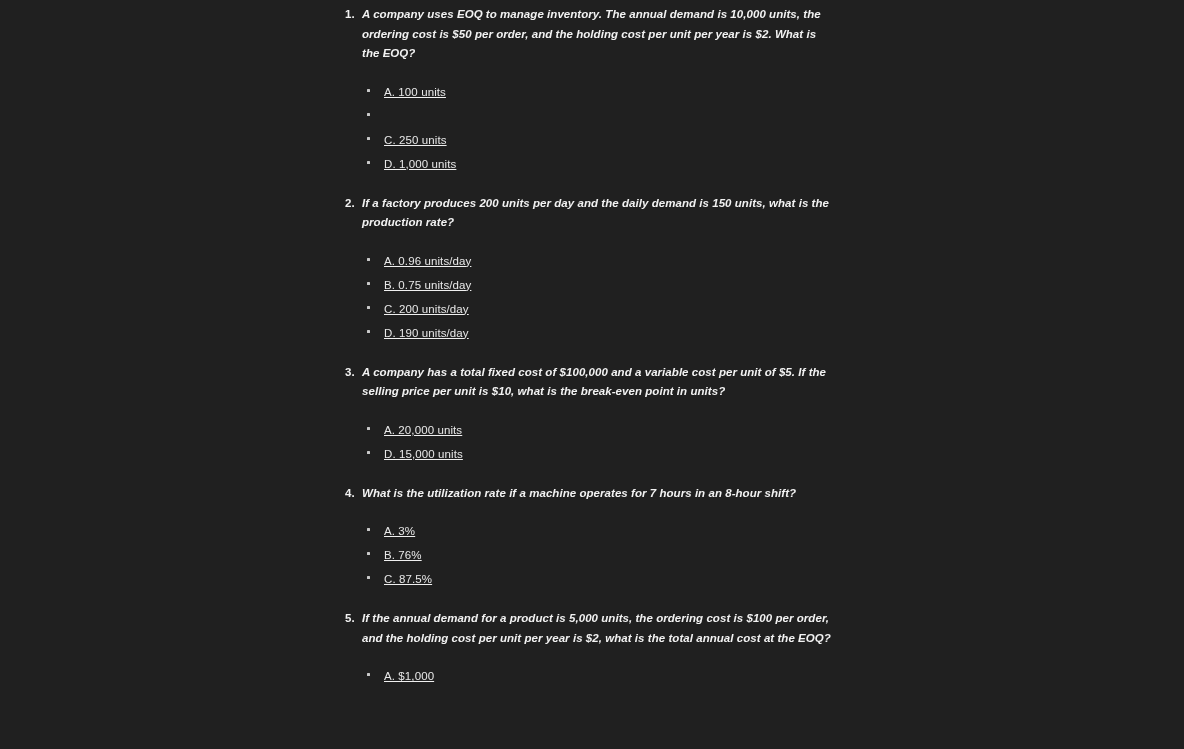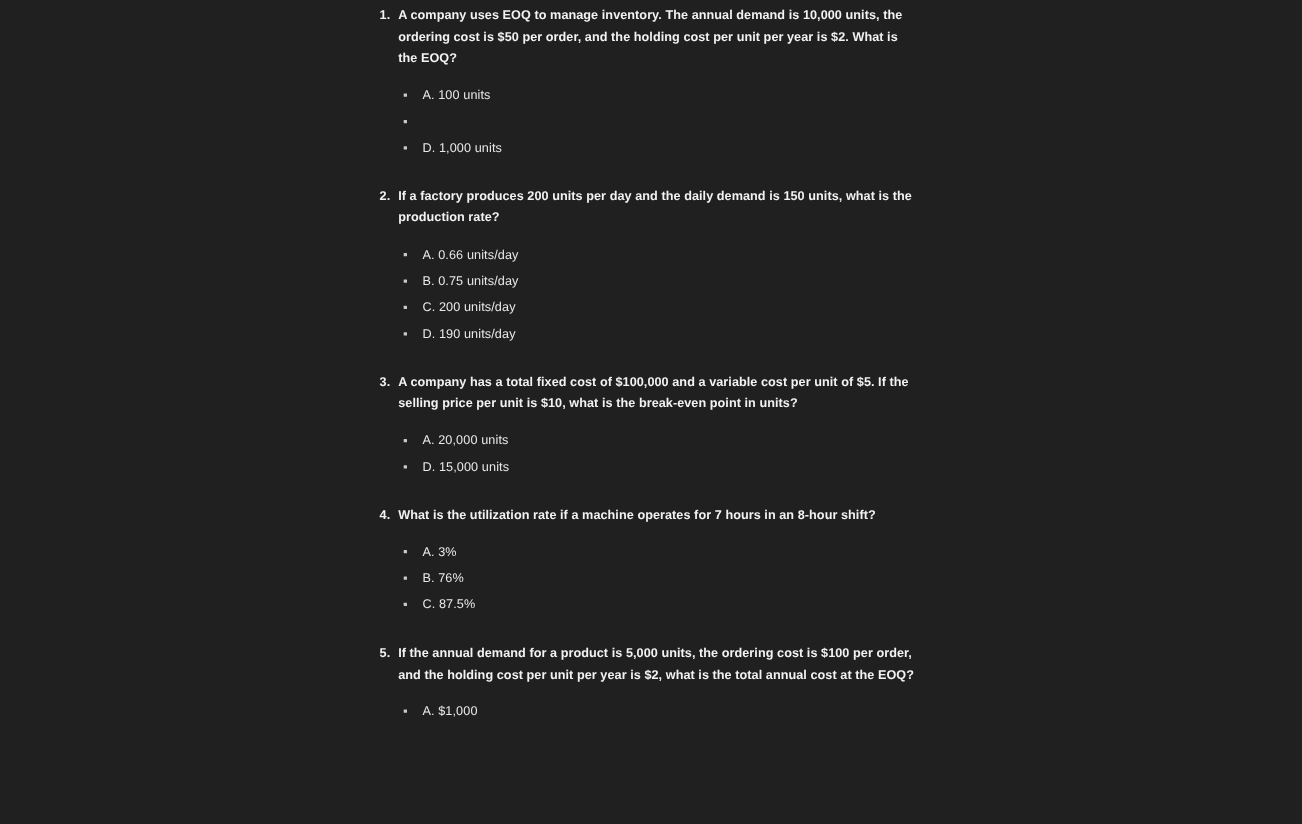--- a/index.html
+++ b/index.html
@@ -59,34 +59,36 @@
   }
 
   .q-text {
     flex: 1 1 auto;
     font-size: 11.5px;
     font-weight: bold;
     line-height: 19.5px;
     color: #f2f2f2;
     max-width: 472px;
     letter-spacing: 0.05px;
+    font-style: italic;
   }
 
   
   .options {
     list-style: none;
     margin: 0;
     padding: 11px 0 0 0;
   }
 
   .option-item {
     display: flex;
-    align-items: center;
+    align-items: flex-end;
     height: 24px;
     padding-left: 22px;
+    text-decoration: underline;
   }
 
   .bullet {
     flex: 0 0 auto;
     width: 17px;
     position: relative;
     top: -3px;
   }
   .bullet::before {
     content: "";
@@ -119,33 +121,37 @@
         <ul class="options">
           <li class="option-item">
             <span class="bullet"></span>
             <span class="option-text">A. 100 units</span>
           </li>
           <li class="option-item">
             <span class="bullet"></span>
           </li>
           <li class="option-item">
             <span class="bullet"></span>
+            <span class="option-text">C. 250 units</span>
+          </li>
+          <li class="option-item">
+            <span class="bullet"></span>
             <span class="option-text">D. 1,000 units</span>
           </li>
         </ul>
       </div>
       <div class="question-block">
         <div class="question-row">
           <div class="q-number">2.</div>
           <div class="q-text">If a factory produces 200 units per day and the daily demand is 150 units, what is the production rate?</div>
         </div>
         <ul class="options">
           <li class="option-item">
             <span class="bullet"></span>
-            <span class="option-text">A. 0.66 units/day</span>
+            <span class="option-text">A. 0.96 units/day</span>
           </li>
           <li class="option-item">
             <span class="bullet"></span>
             <span class="option-text">B. 0.75 units/day</span>
           </li>
           <li class="option-item">
             <span class="bullet"></span>
             <span class="option-text">C. 200 units/day</span>
           </li>
           <li class="option-item">

